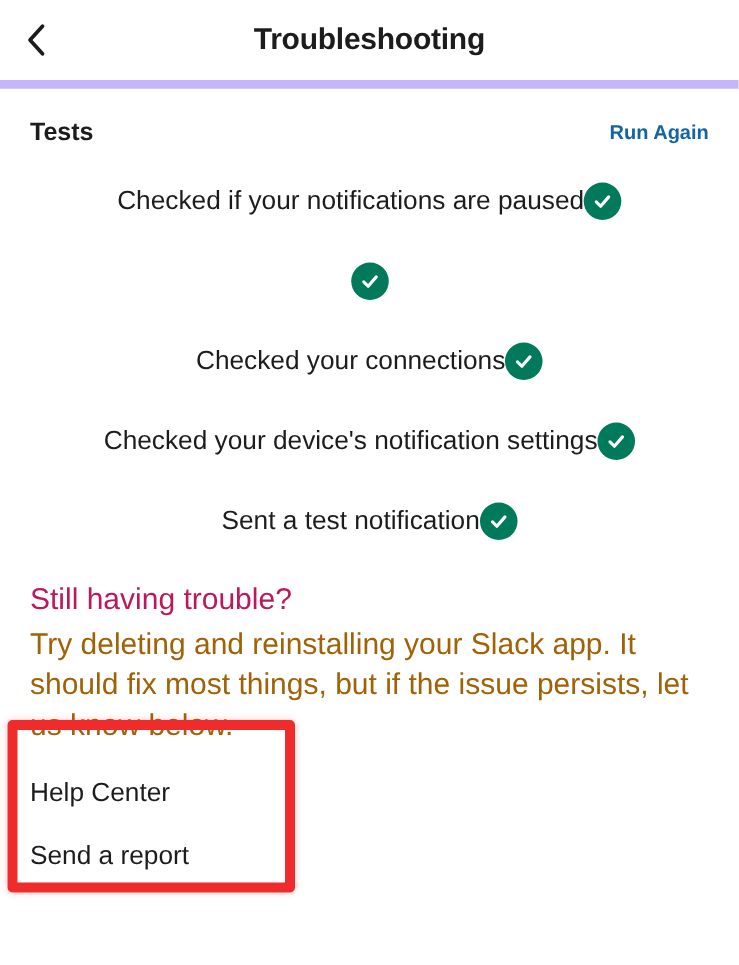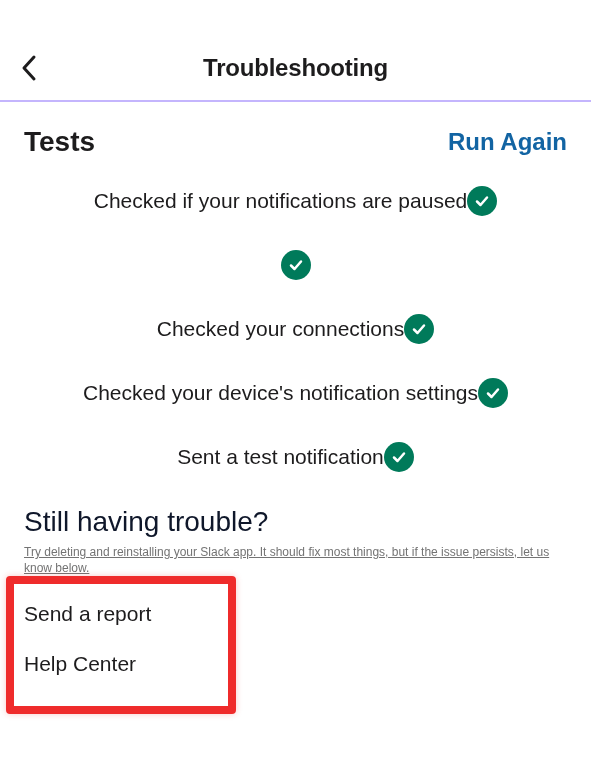--- a/index.html
+++ b/index.html
@@ -11,23 +11,22 @@
       font-family: -apple-system, BlinkMacSystemFont, "Segoe UI", Helvetica, Arial, sans-serif;
       background: #ffffff;
       width: 591px;
       height: 772px;
       overflow: hidden;
     }
     .header {
       display: flex;
       align-items: center;
       padding: 18px 20px 18px 20px;
-      border-bottom: 2px solid #c4b5fd;
+      border-bottom: 7px solid #c4b5fd;
       position: relative;
-      margin-top: 36px;
     }
     .back-btn {
       position: absolute;
       left: 20px;
       top: 50%;
       transform: translateY(-50%);
       display: flex;
       align-items: center;
       justify-content: center;
       cursor: pointer;
@@ -43,26 +42,26 @@
     .content {
       padding: 24px 24px 0 24px;
     }
     .tests-header {
       display: flex;
       justify-content: space-between;
       align-items: center;
       margin-bottom: 28px;
     }
     .tests-label {
-      font-size: 28px;
+      font-size: 20px;
       font-weight: 700;
       color: #1d1c1d;
     }
     .run-again {
-      font-size: 24px;
+      font-size: 16px;
       font-weight: 600;
       color: #1264a3;
       cursor: pointer;
     }
     .test-row {
       display: flex;
       justify-content: center;
       align-items: center;
       margin-bottom: 34px;
     }
@@ -78,30 +77,29 @@
       background: #007a5a;
       display: flex;
       align-items: center;
       justify-content: center;
       flex-shrink: 0;
     }
     .trouble-section {
       margin-top: 8px;
     }
     .trouble-title {
-      font-size: 28px;
-      color: #0f172a;
+      font-size: 24px;
+      color: #be185d;
       font-weight: 400;
       margin-bottom: 6px;
     }
     .trouble-desc {
-      font-size: 12px;
-      color: #737373;
+      font-size: 24px;
+      color: #a16207;
       line-height: 1.35;
-      text-decoration: underline;
     }
     .highlight-box {
       position: absolute;
       left: 6px;
       top: 576px;
       width: 230px;
       height: 138px;
       border: 8px solid #ef2b2b;
       border-radius: 4px;
       pointer-events: none;
@@ -181,17 +179,17 @@
     </div>
   </div>
 
   <div class="trouble-section">
     <div class="trouble-title">Still having trouble?</div>
     <div class="trouble-desc">Try deleting and reinstalling your Slack app. It should fix most things, but if the issue persists, let us know below.</div>
   </div>
 </div>
 
 <div class="link-section">
+  <div class="link-item">Help Center</div>
   <div class="link-item">Send a report</div>
-  <div class="link-item">Help Center</div>
 </div>
 
 <div class="highlight-box"></div>
 
 </body></html>

